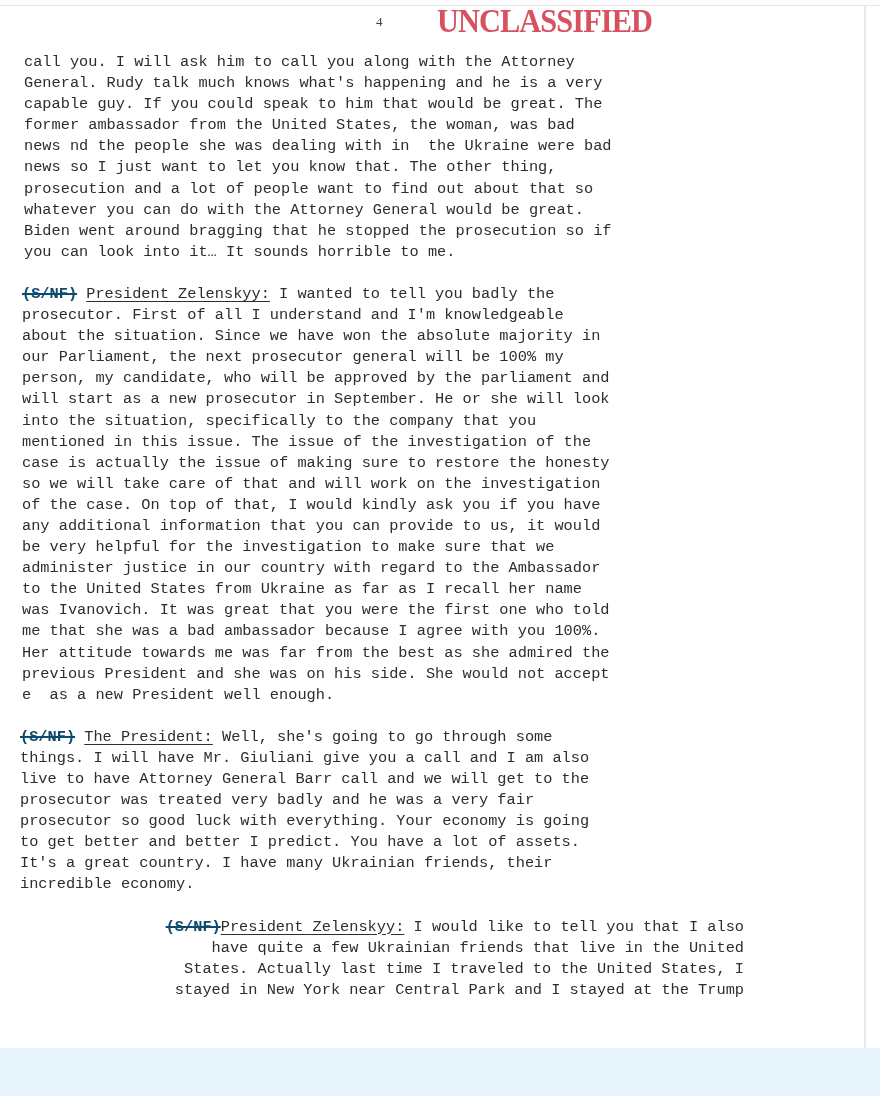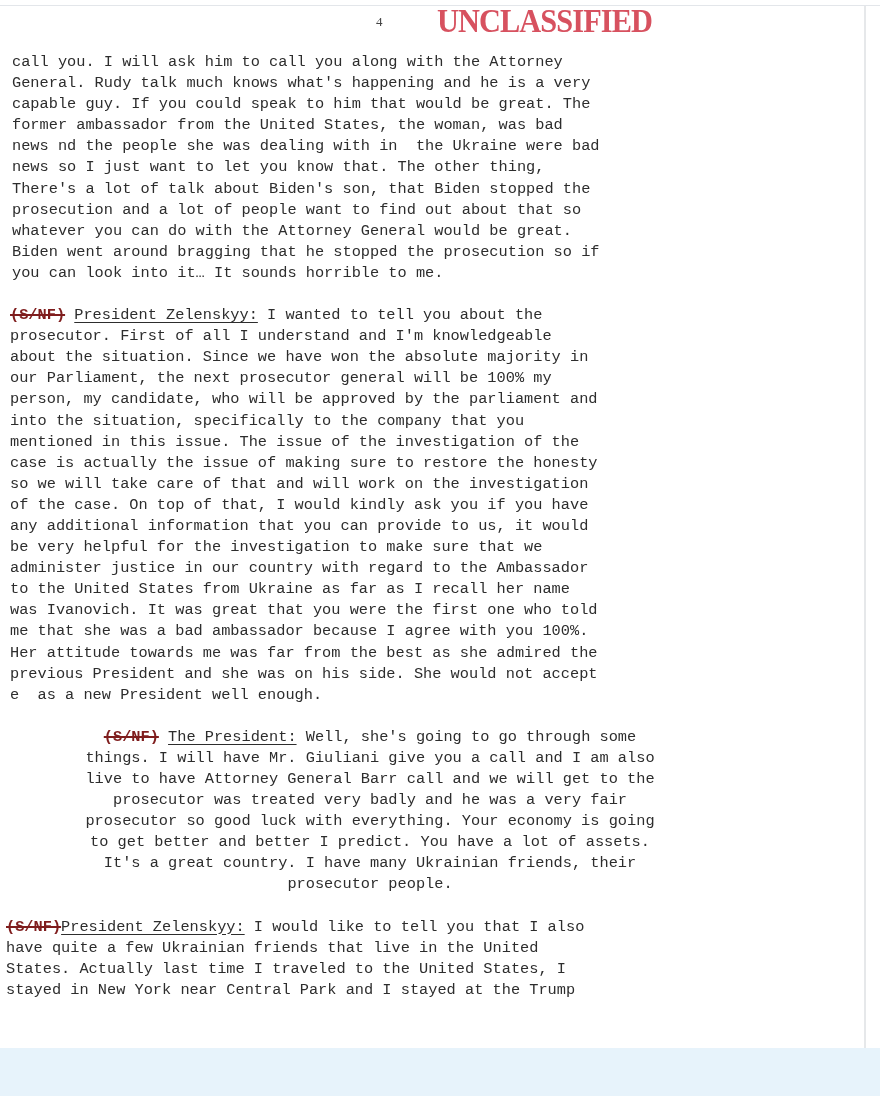--- a/index.html
+++ b/index.html
@@ -47,79 +47,79 @@
     font-weight: bold;
     font-size: 33px;
     letter-spacing: -1px;
     color: #d23a4a;
     opacity: 0.88;
     transform: scaleX(0.92);
     transform-origin: left top;
   }
   .body-text {
     position: absolute;
-    left: 12px; top: 52px;
+    left: 24px; top: 52px;
     width: 720px;
   }
   .para {
     margin: 0 0 21px 0;
   }
   .line {
     display: block;
     white-space: pre;
     font-size: 15.3px;
     line-height: 21.1px;
     height: 21.1px;
     color: #2d2d2d;
   }
   .marking {
     text-decoration: line-through;
     text-decoration-thickness: 2px;
     font-weight: bold;
-    color: #7f1d1d;
+    color: #0c4a6e;
   }
   .speaker {
     text-decoration: underline;
     text-underline-offset: 3px;
   }
   .p2 { margin-left: -2px; }
-  .p3 { margin-left: -4px; text-align: center; }
-  .p4 { margin-left: -6px; }
+  .p3 { margin-left: -4px; }
+  .p4 { margin-left: -6px; text-align: right; }
 </style>
 </head>
 <body>
 
 <div class="top-rule"></div>
 <div class="right-rule"></div>
 
 <div class="page-number">4</div>
 <div class="stamp">UNCLASSIFIED</div>
 
 <div class="body-text">
 
   <div class="para">
     <span class="line">call you. I will ask him to call you along with the Attorney</span>
     <span class="line">General. Rudy talk much knows what's happening and he is a very</span>
     <span class="line">capable guy. If you could speak to him that would be great. The</span>
     <span class="line">former ambassador from the United States, the woman, was bad</span>
     <span class="line">news nd the people she was dealing with in  the Ukraine were bad</span>
     <span class="line">news so I just want to let you know that. The other thing,</span>
-    <span class="line">There's a lot of talk about Biden's son, that Biden stopped the</span>
     <span class="line">prosecution and a lot of people want to find out about that so</span>
     <span class="line">whatever you can do with the Attorney General would be great.</span>
     <span class="line">Biden went around bragging that he stopped the prosecution so if</span>
     <span class="line">you can look into it… It sounds horrible to me.</span>
   </div>
 
   <div class="para p2">
-    <span class="line"><span class="marking">(S/NF)</span> <span class="speaker">President Zelenskyy:</span><span> I wanted to tell you about the</span></span>
+    <span class="line"><span class="marking">(S/NF)</span> <span class="speaker">President Zelenskyy:</span><span> I wanted to tell you badly the</span></span>
     <span class="line">prosecutor. First of all I understand and I'm knowledgeable</span>
     <span class="line">about the situation. Since we have won the absolute majority in</span>
     <span class="line">our Parliament, the next prosecutor general will be 100% my</span>
     <span class="line">person, my candidate, who will be approved by the parliament and</span>
+    <span class="line">will start as a new prosecutor in September. He or she will look</span>
     <span class="line">into the situation, specifically to the company that you</span>
     <span class="line">mentioned in this issue. The issue of the investigation of the</span>
     <span class="line">case is actually the issue of making sure to restore the honesty</span>
     <span class="line">so we will take care of that and will work on the investigation</span>
     <span class="line">of the case. On top of that, I would kindly ask you if you have</span>
     <span class="line">any additional information that you can provide to us, it would</span>
     <span class="line">be very helpful for the investigation to make sure that we</span>
     <span class="line">administer justice in our country with regard to the Ambassador</span>
     <span class="line">to the United States from Ukraine as far as I recall her name</span>
     <span class="line">was Ivanovich. It was great that you were the first one who told</span>
@@ -130,21 +130,21 @@
   </div>
 
   <div class="para p3">
     <span class="line"><span class="marking">(S/NF)</span> <span class="speaker">The President:</span><span> Well, she's going to go through some</span></span>
     <span class="line">things. I will have Mr. Giuliani give you a call and I am also</span>
     <span class="line">live to have Attorney General Barr call and we will get to the</span>
     <span class="line">prosecutor was treated very badly and he was a very fair</span>
     <span class="line">prosecutor so good luck with everything. Your economy is going</span>
     <span class="line">to get better and better I predict. You have a lot of assets.</span>
     <span class="line">It's a great country. I have many Ukrainian friends, their</span>
-    <span class="line">prosecutor people.</span>
+    <span class="line">incredible economy.</span>
   </div>
 
   <div class="para p4">
     <span class="line"><span class="marking">(S/NF)</span><span class="speaker">President Zelenskyy:</span><span> I would like to tell you that I also</span></span>
     <span class="line">have quite a few Ukrainian friends that live in the United</span>
     <span class="line">States. Actually last time I traveled to the United States, I</span>
     <span class="line">stayed in New York near Central Park and I stayed at the Trump</span>
   </div>
 
 </div>

